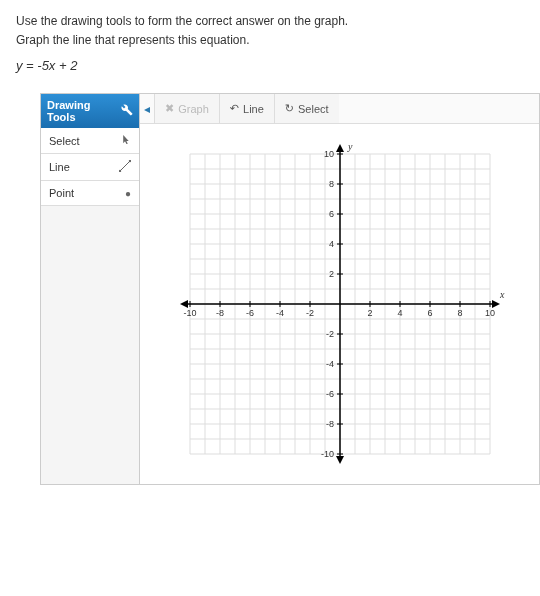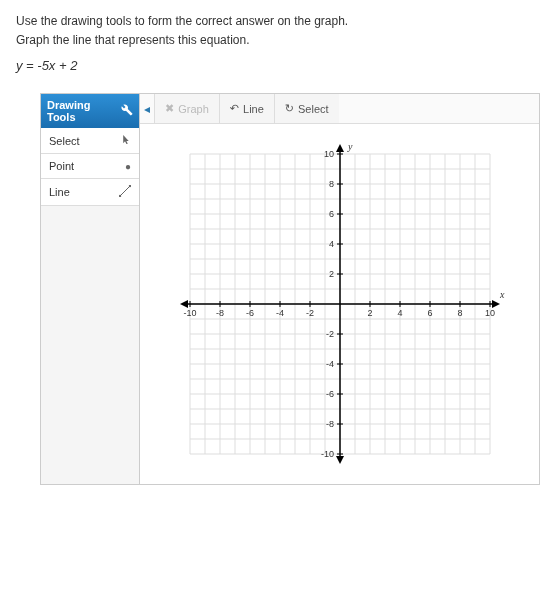--- a/index.html
+++ b/index.html
@@ -134,32 +134,32 @@
     </div>
     <div class="tool-item">
       <span>Select</span>
       <span class="tool-icon">
         <svg width="11" height="11" viewBox="0 0 24 24">
             <path fill="#666" d="M7 2l0 18 4-4 3 6 3-1-3-6 5 0z"></path>
           </svg>
       </span>
     </div>
     <div class="tool-item">
-      <span>Point</span>
-      <span class="tool-icon">●</span>
-    </div>
-    <div class="tool-item">
       <span>Line</span>
       <span class="tool-icon">
         <svg width="12" height="12" viewBox="0 0 12 12">
             <line x1="1" y1="11" x2="11" y2="1" stroke="#666" stroke-width="1"></line>
             <circle cx="1" cy="11" r="1.2" fill="#666"></circle>
             <circle cx="11" cy="1" r="1.2" fill="#666"></circle>
           </svg>
       </span>
+    </div>
+    <div class="tool-item">
+      <span>Point</span>
+      <span class="tool-icon">●</span>
     </div>
   </div>
 
   <div class="canvas-area">
     <div class="canvas-toolbar">
       <div class="hint-arrow">◂</div>
       <div class="tb-btn disabled">
         <span>✖</span>
         <span>Graph</span>
       </div>

